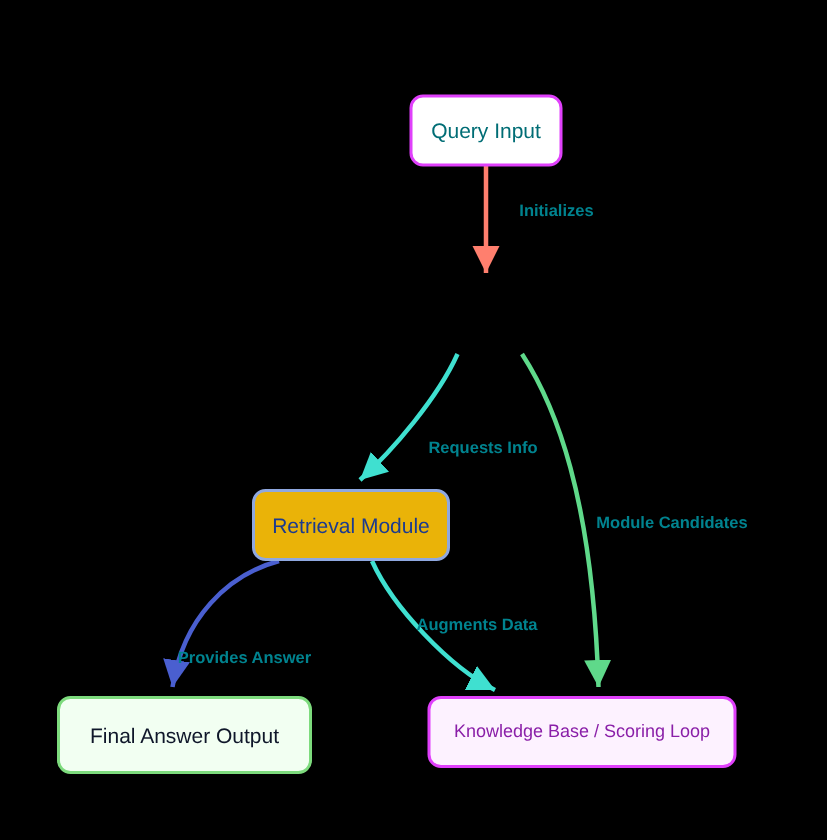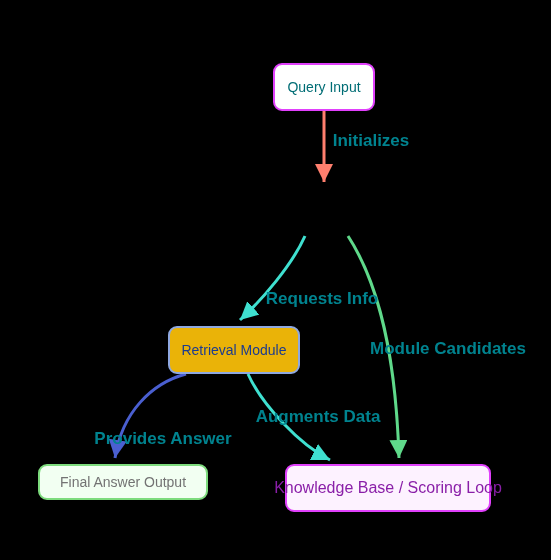--- a/index.html
+++ b/index.html
@@ -29,21 +29,21 @@
     align-items: center;
     justify-content: center;
     text-align: center;
     border-radius: 9px;
     font-size: 14px;
     line-height: 1.15;
     white-space: nowrap;
   }
   .edge-label {
     position: absolute;
-    font-size: 17px;
+    font-size: 11px;
     font-weight: bold;
     white-space: nowrap;
     transform: translate(-50%, -50%);
   }
 </style>
 </head>
 <body>
 
 <div id="canvas">
 
@@ -76,25 +76,25 @@
 
   <div class="node" style="left:273px; top:47px; width:102px; height:48px; background:#ffffff; border:2px solid #e040fb; color:#006d75;margin-top:16px;">
     <span>Query Input</span>
   </div>
 
 
   <div class="node" style="left:168px; top:326px; width:132px; height:48px; background:#eab308; border:2px solid #8fa8e0; color:#1c3b8f;">
     <span>Retrieval Module</span>
   </div>
 
-  <div class="node" style="left:38px; top:464px; width:170px; height:36px; background:#f2fff2; border:2px solid #7ddb7d; color:#737373;">
+  <div class="node" style="left:38px; top:464px; width:170px; height:52px; background:#f2fff2; border:2px solid #7ddb7d; color:#0f172a;">
     <span>Final Answer Output</span>
   </div>
 
-  <div class="node" style="left:285px; top:464px; width:206px; height:48px; background:#fdf2ff; border:2px solid #e040fb; color:#8a1fa8; font-size:16px;">
+  <div class="node" style="left:285px; top:464px; width:206px; height:48px; background:#fdf2ff; border:2px solid #e040fb; color:#8a1fa8; font-size:12px;">
     <span>Knowledge Base / Scoring Loop</span>
   </div>
 
   <div class="edge-label" style="left:371px; top:141px; color:#00838f;">
     <span>Initializes</span>
   </div>
 
   <div class="edge-label" style="left:322px; top:280px; color:#00838f;margin-top:19px;">
     <span>Requests Info</span>
   </div>

